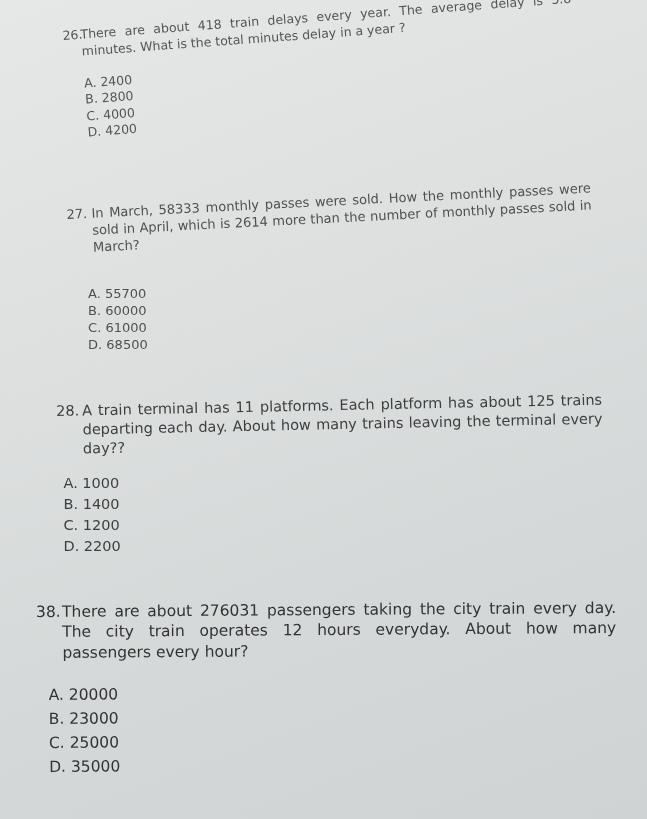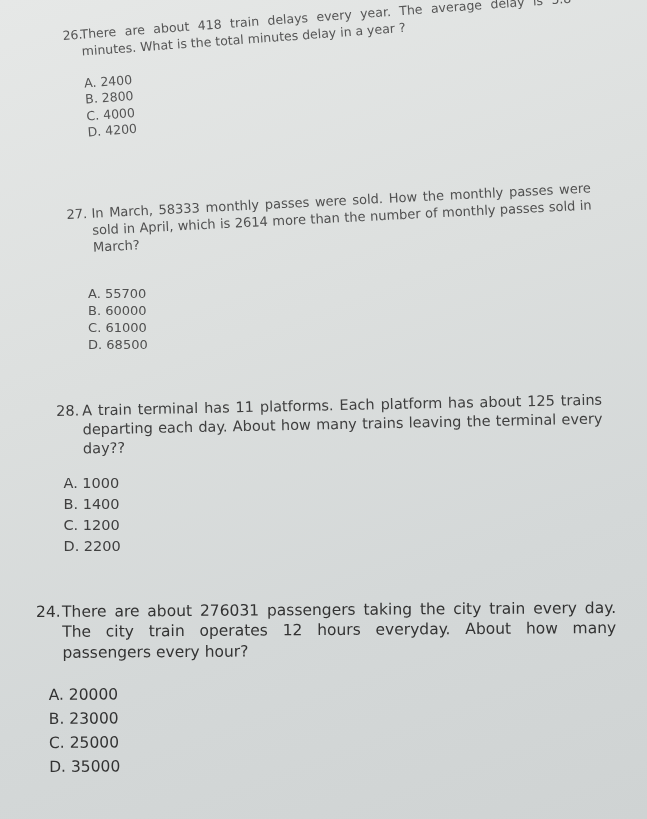--- a/index.html
+++ b/index.html
@@ -75,21 +75,21 @@
   <ul class="opts">
     <li>A. 1000</li>
     <li>B. 1400</li>
     <li>C. 1200</li>
     <li>D. 2200</li>
   </ul>
 </div>
 
 <div class="q" id="q29">
   <div class="stem">
-    <span class="num">24.</span>
+    <span class="num">38.</span>
     <span class="text">There are about 276031 passengers taking the city train every day. The city train operates 12 hours everyday. About how many passengers every hour?</span>
   </div>
   <ul class="opts">
     <li>A. 20000</li>
     <li>B. 23000</li>
     <li>C. 25000</li>
     <li>D. 35000</li>
   </ul>
 </div>
 

